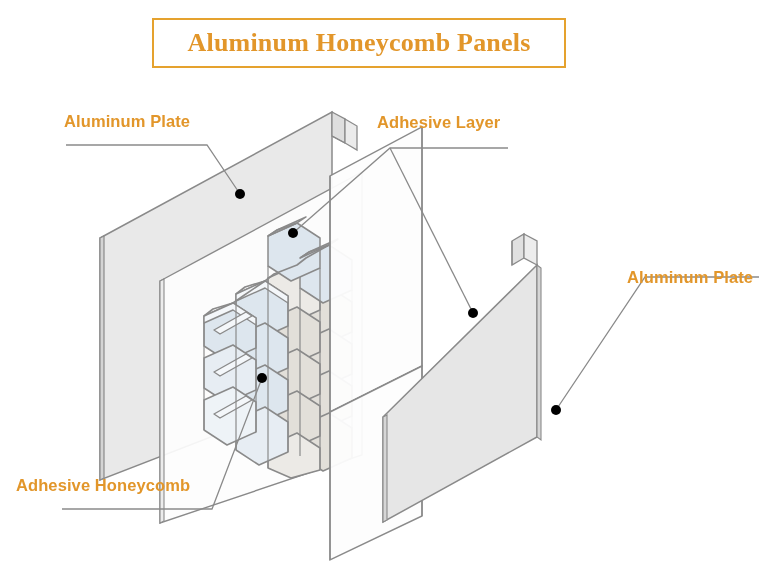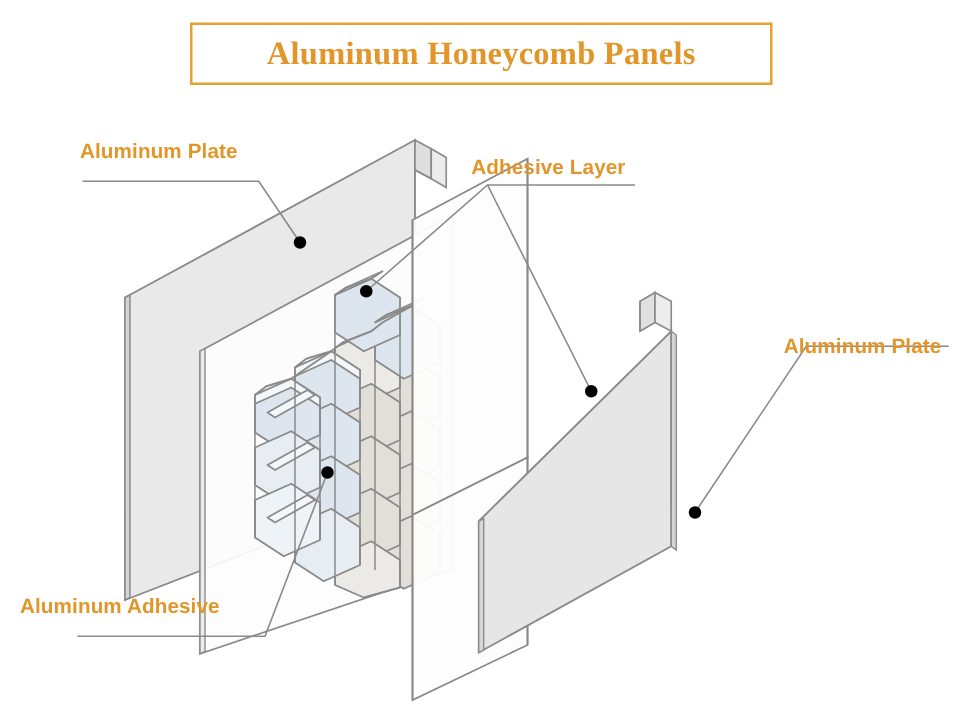--- a/index.html
+++ b/index.html
@@ -20,21 +20,21 @@
     width: 768px;
     height: 566px;
   }
   #stage svg {
     display: block;
   }
   .title-box {
     position: absolute;
     left: 152px;
     top: 18px;
-    width: 466px;
+    width: 414px;
     height: 50px;
     border: 2px solid #e5a22e;
     box-sizing: border-box;
     display: flex;
     align-items: center;
     justify-content: center;
   }
   .title-text {
     font-family: "Liberation Serif", serif;
     font-weight: bold;
@@ -46,21 +46,21 @@
   .callout-label {
     position: absolute;
     font-family: Liberation Sans, sans-serif;
     font-weight: bold;
     font-size: 16.5px;
     color: #e2962a;
     white-space: nowrap;
     letter-spacing: 0.1px;
   }
   #label-plate-front { left: 64px;  top: 112px; }
-  #label-adhesive    { left: 377px; top: 125px; }
+  #label-adhesive    { left: 377px; top: 113px; }
   #label-plate-back  { left: 627px; top: 268px; }
   #label-honeycomb   { left: 16px;  top: 476px; }
 </style>
 </head>
 <body>
 
 <div id="stage">
 <svg width="768" height="566" viewBox="0 0 768 566" xmlns="http://www.w3.org/2000/svg">
 
   <defs>
@@ -195,13 +195,13 @@
 <div class="title-box">
   <span class="title-text">Aluminum Honeycomb Panels</span>
 </div>
 
 <div class="callout-label" id="label-plate-front">Aluminum Plate</div>
 
 <div class="callout-label" id="label-adhesive">Adhesive Layer</div>
 
 <div class="callout-label" id="label-plate-back">Aluminum Plate</div>
 
-<div class="callout-label" id="label-honeycomb">Aluminum Adhesive</div>
+<div class="callout-label" id="label-honeycomb">Adhesive Honeycomb</div>
 
 </body></html>

